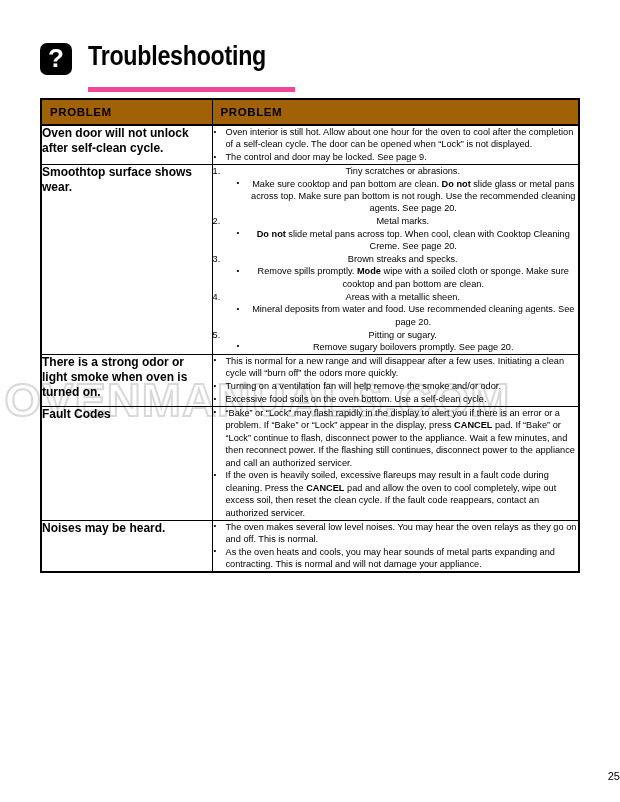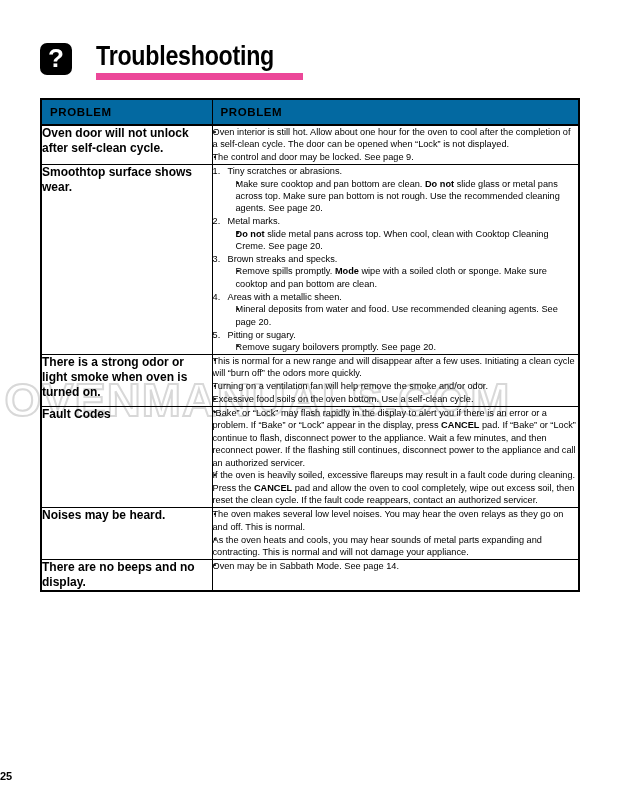--- a/index.html
+++ b/index.html
@@ -58,23 +58,23 @@
   .qmark-icon span {
     color: #ffffff;
     font-family: "Liberation Sans", sans-serif;
     font-size: 26px;
     font-weight: bold;
     line-height: 1;
     position: relative;
     top: -1px;
   }
   .title-wrap {
-    margin-left: 24px;
-    padding-bottom: 2px;
-    border-bottom: 7px solid #ec4899;
+    margin-left: 16px;
+    padding-bottom: 16px;
+    border-bottom: 5px solid #ec4899;
   }
   .page-title {
     font-family: "Liberation Sans Narrow", "Liberation Sans", sans-serif;
     font-size: 27px;
     font-weight: bold;
     line-height: 30px;
     letter-spacing: -0.3px;
     transform: scaleX(0.86);
     transform-origin: left center;
     white-space: nowrap;
@@ -96,21 +96,21 @@
   .ts-table col.c-solution { width: 367px; }
 
   .ts-table th,
   .ts-table td {
     border: 1px solid #000;
     vertical-align: top;
     padding: 0;
     background: transparent;
   }
   .ts-table thead th {
-    background: #0369a1;
+    background: #a16207;
     border-bottom: 2px solid #000;
     font-size: 11.5px;
     font-weight: bold;
     letter-spacing: 0.6px;
     padding: 6px 0 6px 8px;
     text-align: left;
   }
   .cell-problem {
     font-size: 12px;
     font-weight: bold;
@@ -125,31 +125,33 @@
   }
 
   
   ul.b-list, ol.n-list {
     margin: 0;
     padding: 0;
     list-style: none;
   }
   ul.b-list > li {
     position: relative;
+    padding-left: 13px;
     margin-bottom: 0.5px;
   }
   ul.b-list > li::before {
     content: "•";
     position: absolute;
     left: 1px;
     top: -0.5px;
     font-size: 8px;
   }
   ol.n-list {
     counter-reset: nitem;
+    text-align: center;
   }
   ol.n-list > li.n-item {
     position: relative;
     padding-left: 15px;
     counter-increment: nitem;
   }
   ol.n-list > li.n-item > .n-head::before {
     content: counter(nitem) ".";
     position: absolute;
     left: 0;
@@ -163,23 +165,23 @@
   .n-head { display: block; }
 
   b, strong { font-weight: bold; }
 
   
   .page-number {
     position: absolute;
     left: 0;
     top: 770px;
     width: 620px;
-    text-align: left;
+    text-align: right;
     font-size: 11px;
-    font-weight: bold;
+    font-weight: normal;
     z-index: 2;
   }
 </style>
 </head>
 <body>
 
 <div class="watermark">OVENMANUALS.COM</div>
 
 <div class="page-header">
   <div class="qmark-icon">
@@ -269,24 +271,16 @@
       </tr>
       <tr>
         <td class="cell-problem">Noises may be heard.</td>
         <td class="cell-solution">
           <ul class="b-list">
             <li>The oven makes several low level noises. You may hear the oven relays as they go on and off. This is normal.</li>
             <li>As the oven heats and cools, you may hear sounds of metal parts expanding and contracting. This is normal and will not damage your appliance.</li>
           </ul>
         </td>
       </tr>
-      <tr>
-        <td class="cell-problem">There are no beeps and no display.</td>
-        <td class="cell-solution">
-          <ul class="b-list">
-            <li>Oven may be in Sabbath Mode. See page 14.</li>
-          </ul>
-        </td>
-      </tr>
     </tbody>
 </table>
 
 <div class="page-number">25</div>
 
 </body></html>

